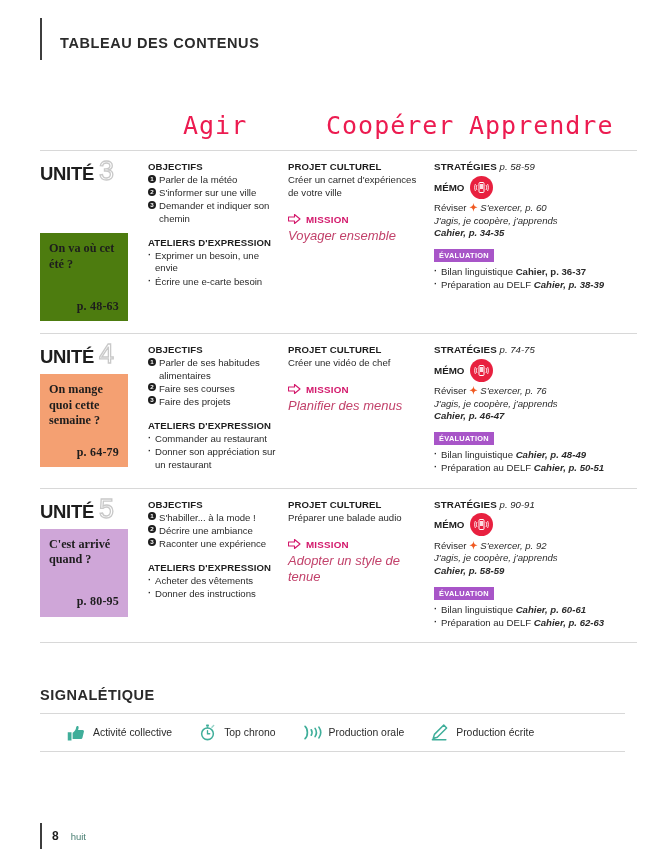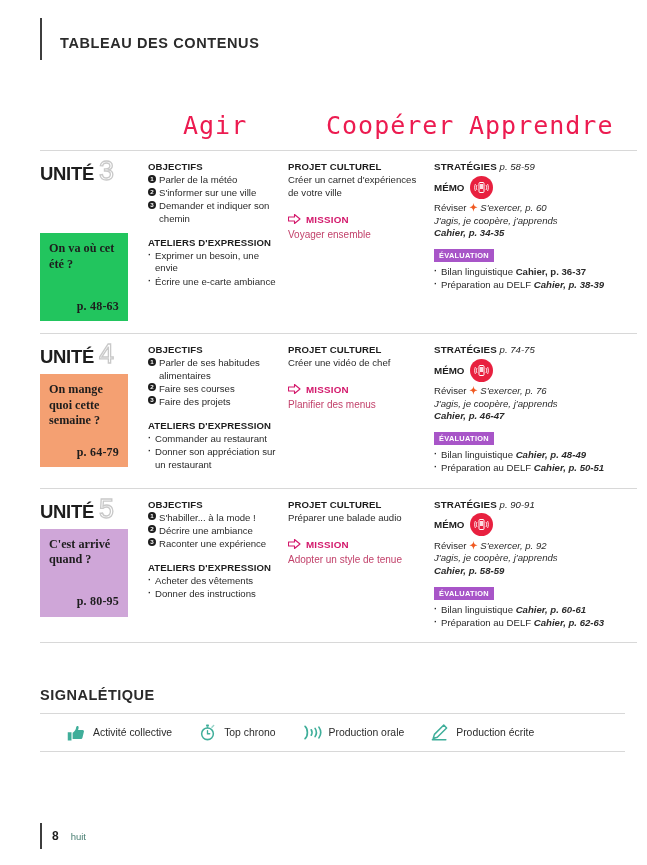--- a/index.html
+++ b/index.html
@@ -176,23 +176,24 @@
     gap: 5px;
     margin-bottom: 3px;
   }
   .mission-label {
     font-size: 9.8px;
     font-weight: bold;
     color: #d3186b;
     letter-spacing: 0.2px;
   }
   .mission-text {
-    font-size: 10px;
+    font-size: 13px;
     color: #c2426b;
     line-height: 1.3;
+    font-style: italic;
   }
 
   
   .strat-line {
     font-size: 9.8px;
     color: #1d1d1d;
     margin-bottom: 3px;
   }
   .strat-line b { font-weight: bold; letter-spacing: 0.1px; }
   .strat-line i { font-style: italic; font-size: 9.6px; }
@@ -285,36 +286,36 @@
   <div class="col-title ct-appr">Apprendre</div>
 </div>
 
 <div class="rows" id="rows">
     <div class="row">
       <div class="col-unit">
         <div class="unit-head">
           <span class="unit-word">UNITÉ</span>
           <span class="unit-num">3</span>
         </div>
-        <div class="unit-box" style="background: #22c55e; margin-top: 48px;">
+        <div class="unit-box" style="background: #4d7c0f; margin-top: 48px;">
           <div>On va où cet été ?</div>
           <div class="pages">p. 48-63</div>
         </div>
       </div>
       <div class="col-agir">
         <div class="sec-label">OBJECTIFS</div>
         <ul class="obj-list">
           <li><span class="bnum">1</span><span>Parler de la météo</span></li>
           <li><span class="bnum">2</span><span>S'informer sur une ville</span></li>
           <li><span class="bnum">3</span><span>Demander et indiquer son chemin</span></li>
         </ul>
         <div class="sec-label">ATELIERS D'EXPRESSION</div>
         <ul class="dash-list">
           <li>Exprimer un besoin, une envie</li>
-          <li>Écrire une e-carte ambiance</li>
+          <li>Écrire une e-carte besoin</li>
         </ul>
       </div>
       <div class="col-coop">
         <div class="sec-label">PROJET CULTUREL</div>
         <div class="proj-text">Créer un carnet d'expériences de votre ville</div>
         <div class="mission-head">
           <span style="display: inline-flex; align-items: center;">
             <svg width="13" height="10" viewBox="0 0 26 20">
               <path d="M1 6h12V1l11 9-11 9v-5H1z" fill="none" stroke="#d3186b" stroke-width="2.2" stroke-linejoin="round"></path>
             </svg>

